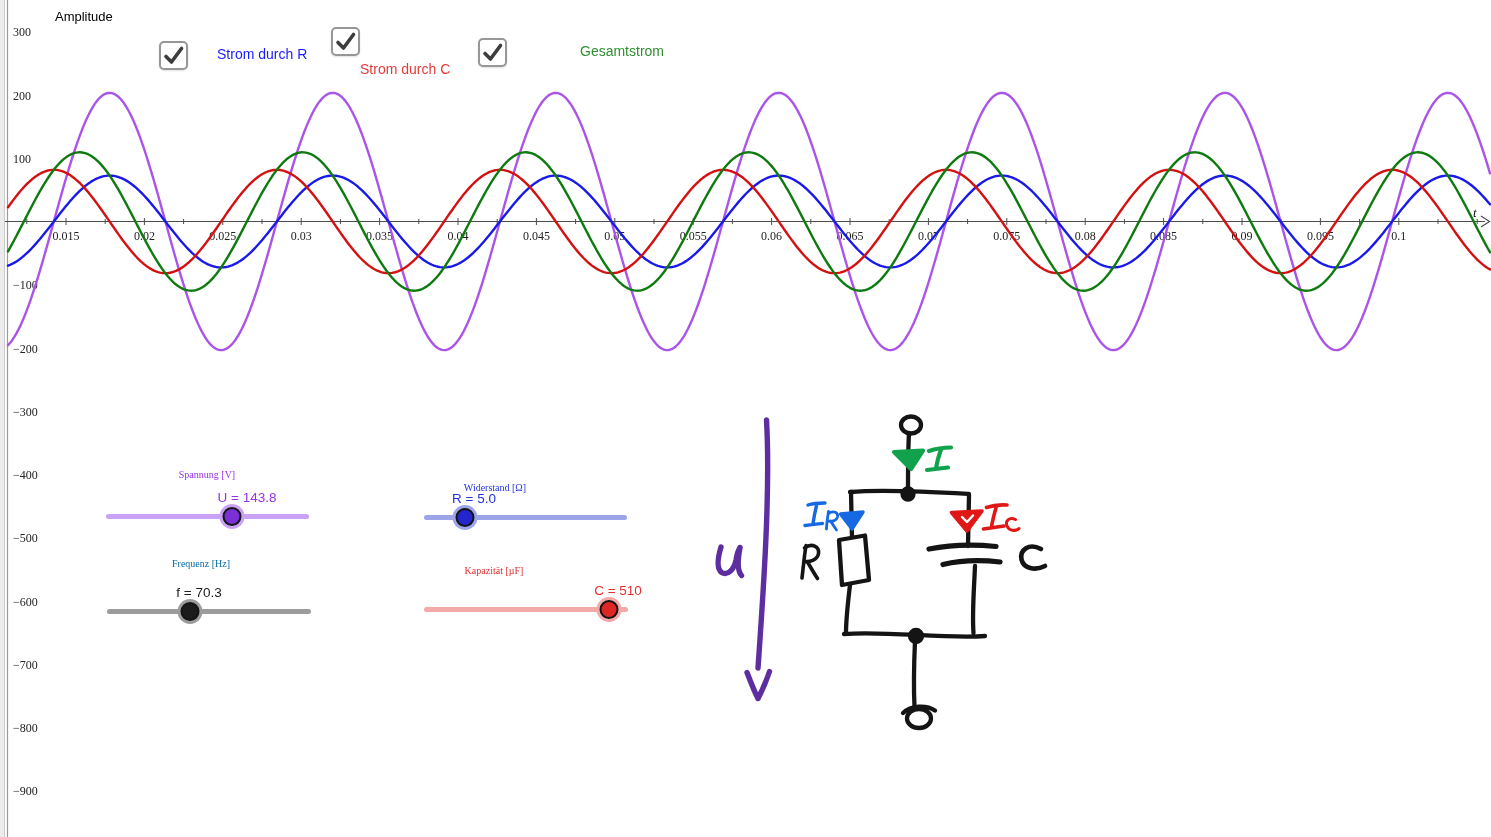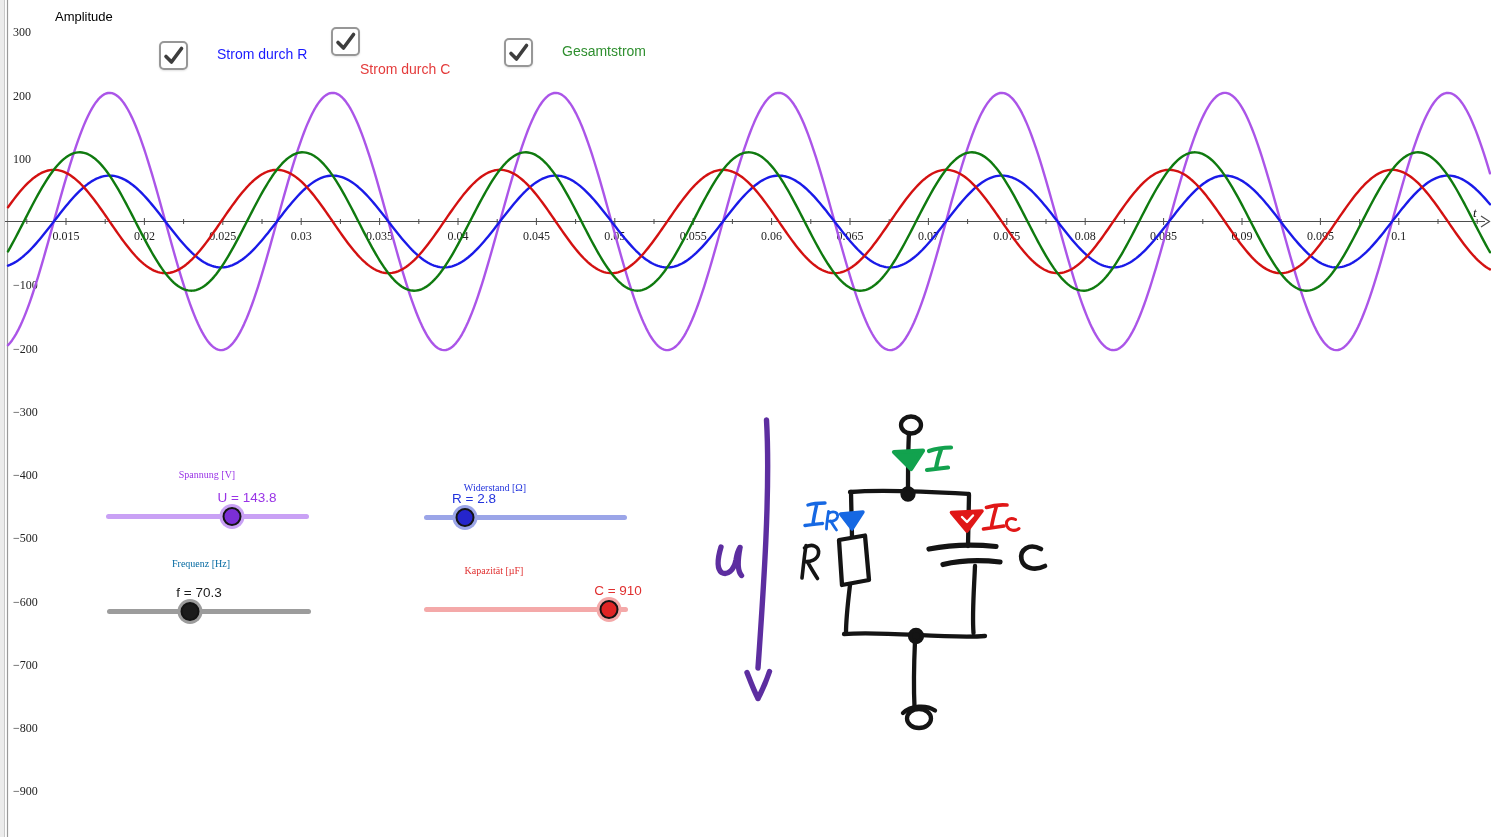--- a/index.html
+++ b/index.html
@@ -119,56 +119,56 @@
     <span class="cb-label" style="color: rgb(26, 26, 255);">Strom durch R</span>
   </div>
   <div class="cb-group" style="left:331px;top:27px;flex-direction:column;">
     <div class="cb-box">
       <svg width="25" height="25" viewBox="0 0 25 25" style="visibility: visible;">
         <polyline points="5,13.5 10.5,19 20.5,5.5" fill="none" stroke="#3D3D3D" stroke-width="3.6" stroke-linecap="round" stroke-linejoin="round"></polyline>
       </svg>
     </div>
     <span class="cb-label" style="color: rgb(228, 59, 59);">Strom durch C</span>
   </div>
-  <div class="cb-group" style="left:504px;top:38px;">
+  <div class="cb-group" style="left:478px;top:38px;gap:44px;">
     <div class="cb-box">
       <svg width="25" height="25" viewBox="0 0 25 25" style="visibility: visible;">
         <polyline points="5,13.5 10.5,19 20.5,5.5" fill="none" stroke="#3D3D3D" stroke-width="3.6" stroke-linecap="round" stroke-linejoin="round"></polyline>
       </svg>
     </div>
     <span class="cb-label" style="color: rgb(47, 143, 47);">Gesamtstrom</span>
   </div>
 
   <div>
     <div class="slider-title" style="left: 107px; top: 469px; color: rgb(153, 51, 230);">Spannung [V]</div>
     <div class="slider-value" style="left: 187px; top: 490px; color: rgb(153, 51, 230);">U = 143.8</div>
     <div class="slider-track" style="left: 106px; top: 514px; width: 203px; background: rgb(201, 161, 245);">
       <div class="slider-knob" style="left: 62%; background: rgb(123, 47, 214); box-shadow: rgb(201, 161, 245) 0px 0px 0px 3px;"></div>
     </div>
   </div>
 
   <div>
     <div class="slider-title" style="left: 395px; top: 471px; color: rgb(34, 51, 221); margin-top: 11px;">Widerstand [Ω]</div>
-    <div class="slider-value" style="left: 414px; top: 491px; color: rgb(34, 51, 221);">R = 2.8</div>
+    <div class="slider-value" style="left: 414px; top: 491px; color: rgb(34, 51, 221);">R = 5.0</div>
     <div class="slider-track" style="left: 424px; top: 515px; width: 203px; background: rgb(155, 165, 232);">
       <div class="slider-knob" style="left: 20.2%; background: rgb(37, 37, 204); box-shadow: rgb(155, 165, 232) 0px 0px 0px 3px;"></div>
     </div>
   </div>
 
   <div>
     <div class="slider-title" style="left: 101px; top: 558px; color: #0369a1;">Frequenz [Hz]</div>
     <div class="slider-value" style="left: 139px; top: 585px; color: rgb(28, 28, 28);">f = 70.3</div>
     <div class="slider-track" style="left: 107px; top: 609px; width: 204px; background: rgb(156, 156, 156);">
       <div class="slider-knob" style="left: 40.7%; background: rgb(27, 27, 27); box-shadow: rgb(156, 156, 156) 0px 0px 0px 3px;"></div>
     </div>
   </div>
 
   <div>
     <div class="slider-title" style="left: 394px; top: 565px; color: rgb(224, 48, 48);">Kapazität [µF]</div>
-    <div class="slider-value" style="left: 558px; top: 583px; color: rgb(224, 48, 48);">C = 910</div>
+    <div class="slider-value" style="left: 558px; top: 583px; color: rgb(224, 48, 48);">C = 510</div>
     <div class="slider-track" style="left: 424px; top: 607px; width: 204px; background: rgb(244, 169, 169);">
       <div class="slider-knob" style="left: 90.7%; background: rgb(224, 37, 37); box-shadow: rgb(244, 169, 169) 0px 0px 0px 3px;"></div>
     </div>
   </div>
 
   <svg id="sketch-svg" width="1491" height="837" viewBox="0 0 1491 837" fill="none" stroke-linecap="round" stroke-linejoin="round">
 
     <g stroke-width="4.3" stroke="#141414">
       <ellipse cx="911" cy="425" rx="10" ry="8.5"></ellipse>
       <path d="M 909 433 C 908 450 908 472 908 492"></path>

